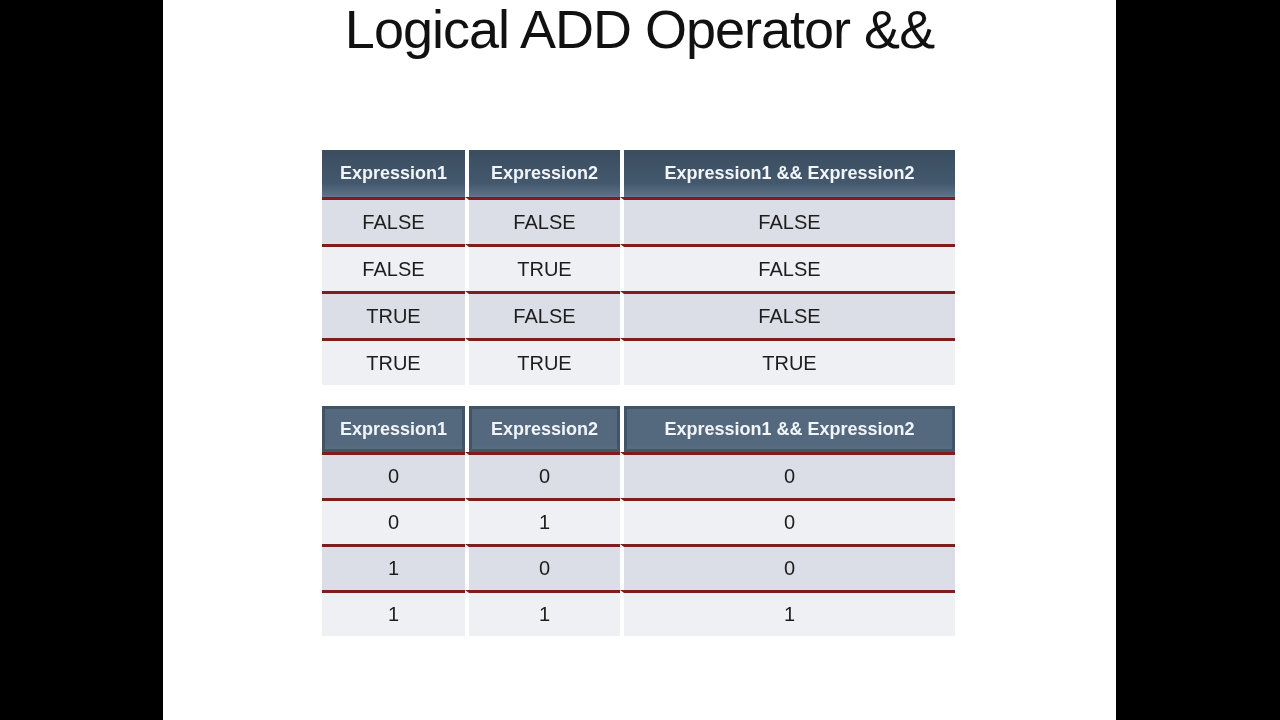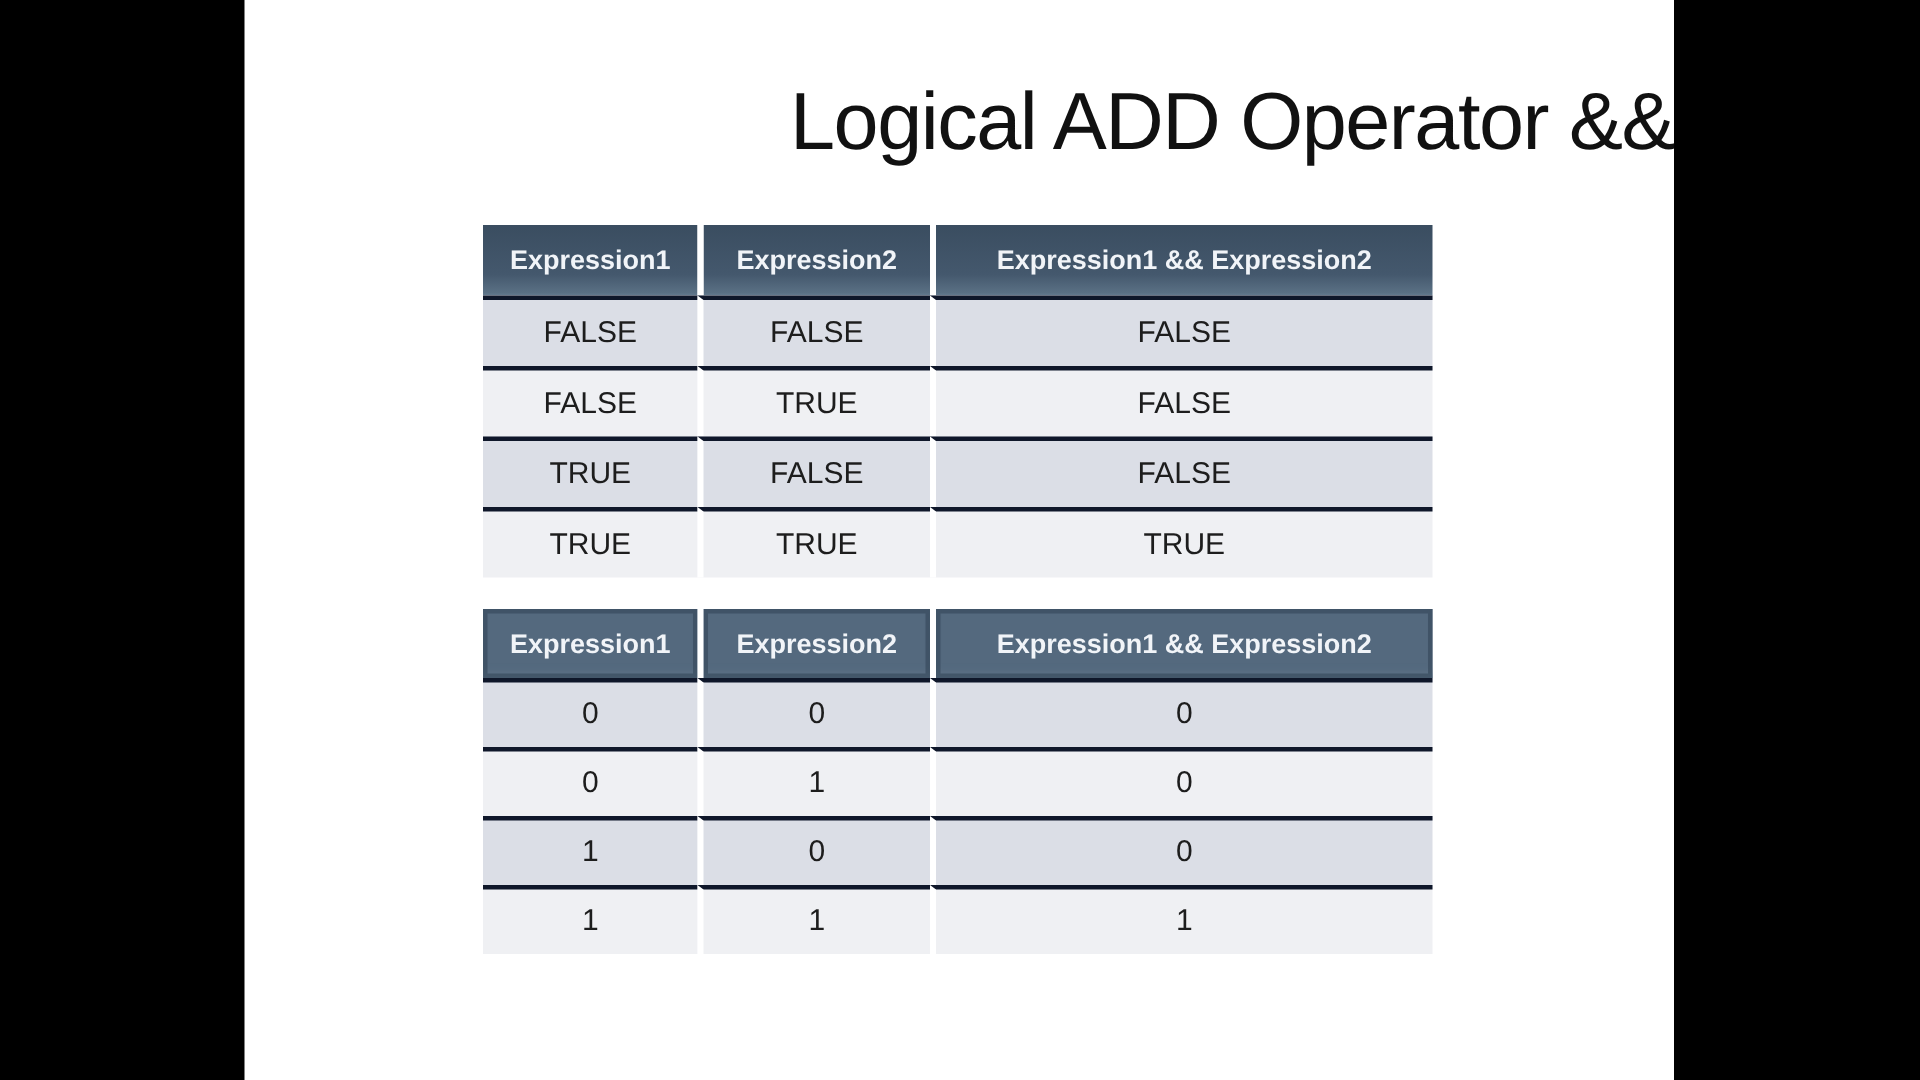--- a/index.html
+++ b/index.html
@@ -11,22 +11,21 @@
     font-family: "Liberation Sans", sans-serif;
   }
   .slide {
     position: absolute;
     left: 163px; top: 0;
     width: 953px; height: 720px;
     background: #ffffff;
   }
   .slide-title {
     margin: 0;
-    padding-top: 52px;
-    text-align: right;
+    text-align: center;
     font-size: 54px;
     font-weight: 400;
     letter-spacing: -1px;
     color: #111111;
     line-height: 1.1;
   }
   table.truth-table {
     position: absolute;
     left: 159px;
     width: 633px;
@@ -56,21 +55,21 @@
     height: 44px;
     background: #54697e;
     box-shadow: inset 0 0 0 3px rgba(54,72,90,0.65), inset 0 -6px 6px -3px rgba(110,130,150,0.5);
   }
   .truth-table td {
     height: 42px;
     text-align: center;
     vertical-align: middle;
     font-size: 20px;
     color: #1d1d1d;
-    border-top: 3px solid #0f172a;
+    border-top: 3px solid #7f1d1d;
   }
   #table-binary td { height: 41px; }
   .truth-table th + th,
   .truth-table td + td { border-left: 4px solid #ffffff; text-align: center; }
 
   .truth-table tbody tr:nth-child(odd) td  { background: #dbdee6; }
   .truth-table tbody tr:nth-child(even) td { background: #eff0f3; }
 
   .letterbox {
     position: absolute; top: 0; height: 720px;

